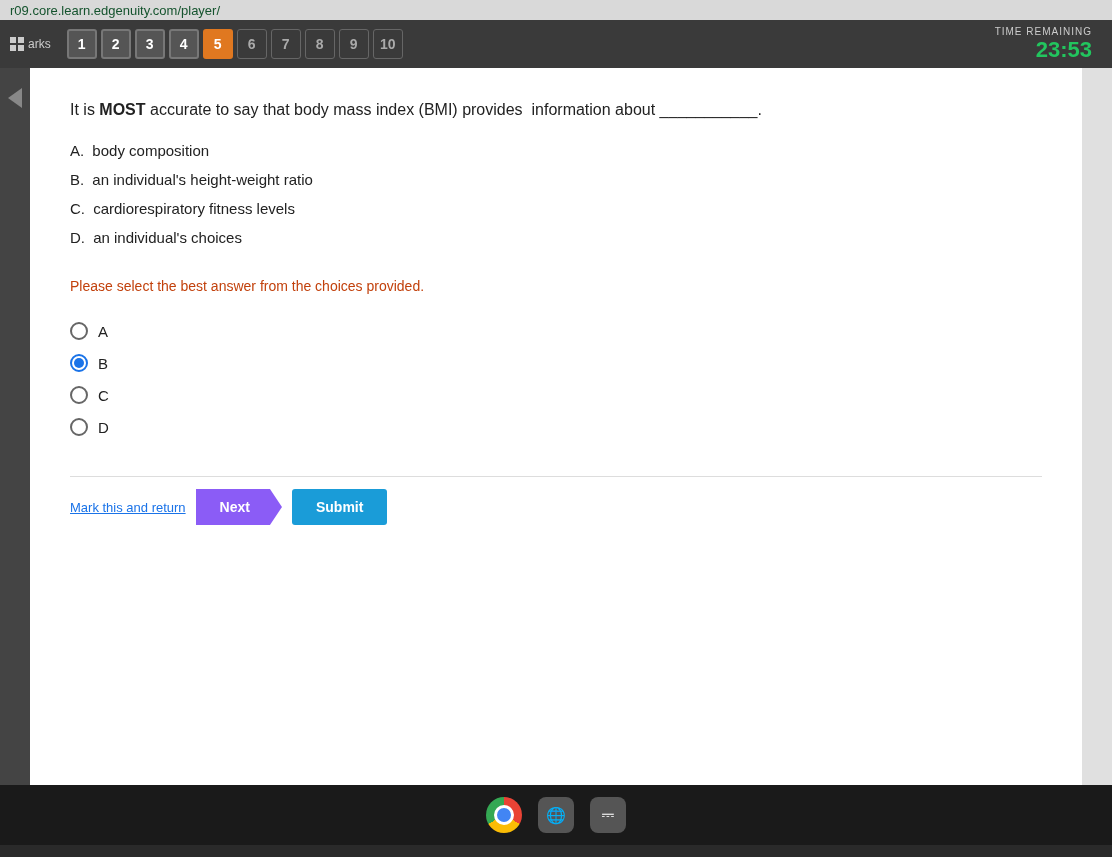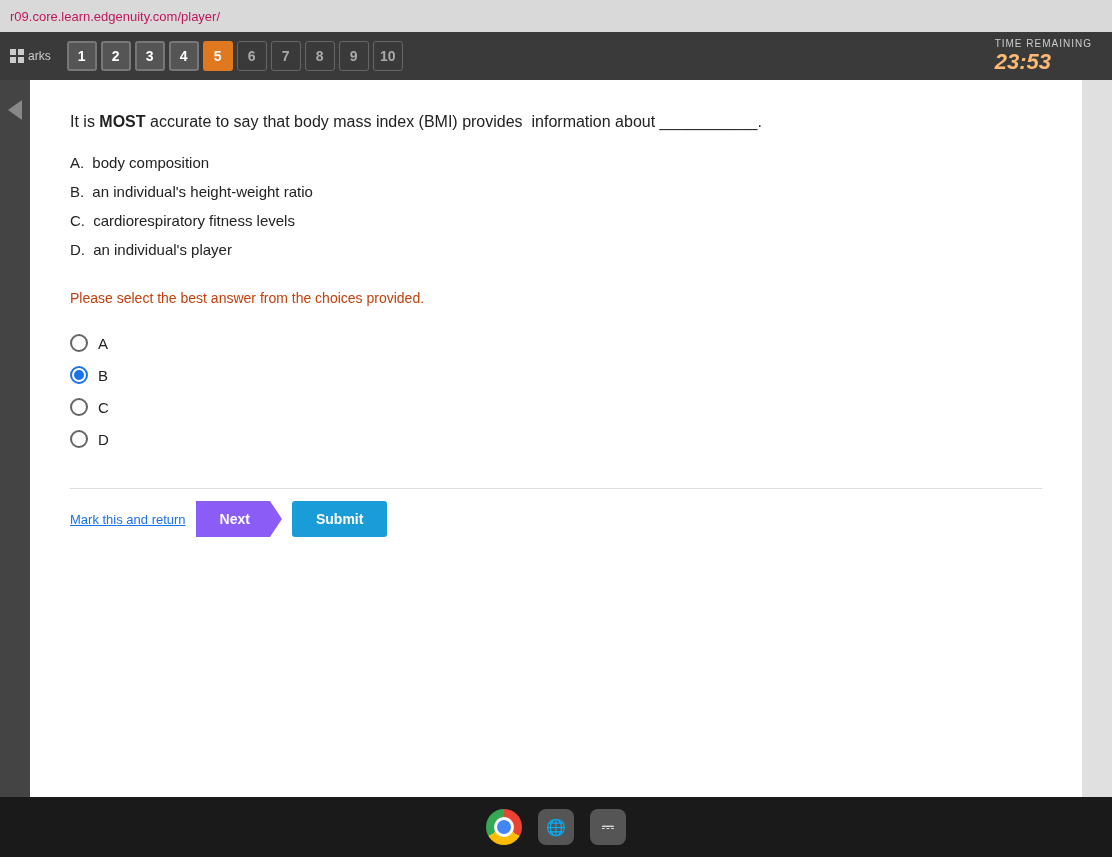--- a/index.html
+++ b/index.html
@@ -8,26 +8,26 @@
       font-family: Arial, sans-serif;
       width: 1112px;
       height: 857px;
       overflow: hidden;
       position: relative;
     }
 
     
     .browser-bar {
       background: #d9d9d9;
-      height: 32px;
+      height: 20px;
       display: flex;
       align-items: center;
       padding: 0 10px;
       font-size: 13px;
-      color: #be185d;
+      color: #14532d;
     }
 
     
     .top-nav {
       background: #3a3a3a;
       height: 48px;
       display: flex;
       align-items: center;
       padding: 0 10px;
       position: relative;
@@ -87,32 +87,31 @@
       color: #aaa;
       border: 1px solid #666;
     }
 
     .time-display {
       position: absolute;
       right: 20px;
       top: 50%;
       transform: translateY(-50%);
       color: white;
-      text-align: left;
+      text-align: right;
     }
     .time-label {
       font-size: 10px;
       color: #ccc;
       letter-spacing: 1px;
     }
     .time-value {
       font-size: 22px;
       font-weight: bold;
-      color: #fdba74;
-      font-style: italic;
+      color: #22c55e;
     }
 
     
     .main-area {
       display: flex;
       height: calc(857px - 32px - 48px - 60px);
       border-radius: 24px;
     }
 
     .left-sidebar {
@@ -371,21 +370,21 @@
       <li>
         <span class="choice-label">B.</span>
         <span>an individual's height-weight ratio</span>
       </li>
       <li>
         <span class="choice-label">C.</span>
         <span>cardiorespiratory fitness levels</span>
       </li>
       <li>
         <span class="choice-label">D.</span>
-        <span>an individual's player</span>
+        <span>an individual's choices</span>
       </li>
     </ul>
 
     <p class="instruction-text">Please select the best answer from the choices provided.</p>
 
     <div class="radio-group">
       <div class="radio-item">
         <div class="radio-circle"></div>
         <span>A</span>
       </div>

